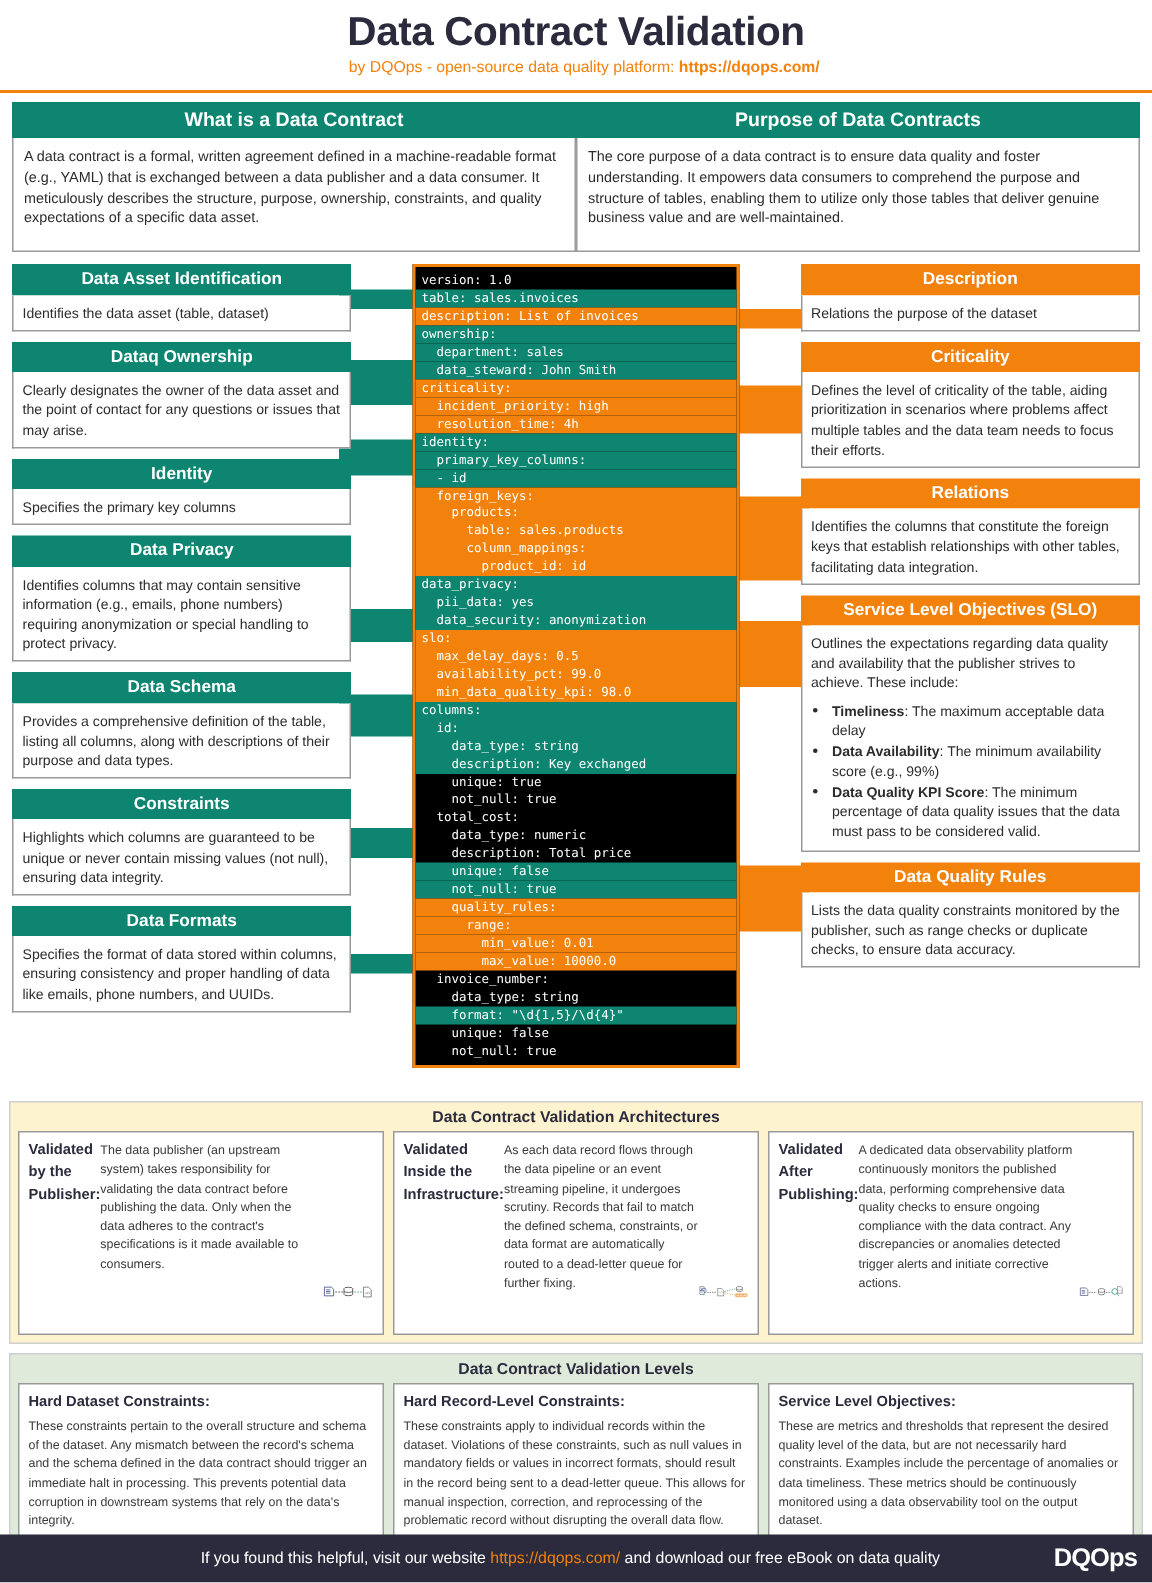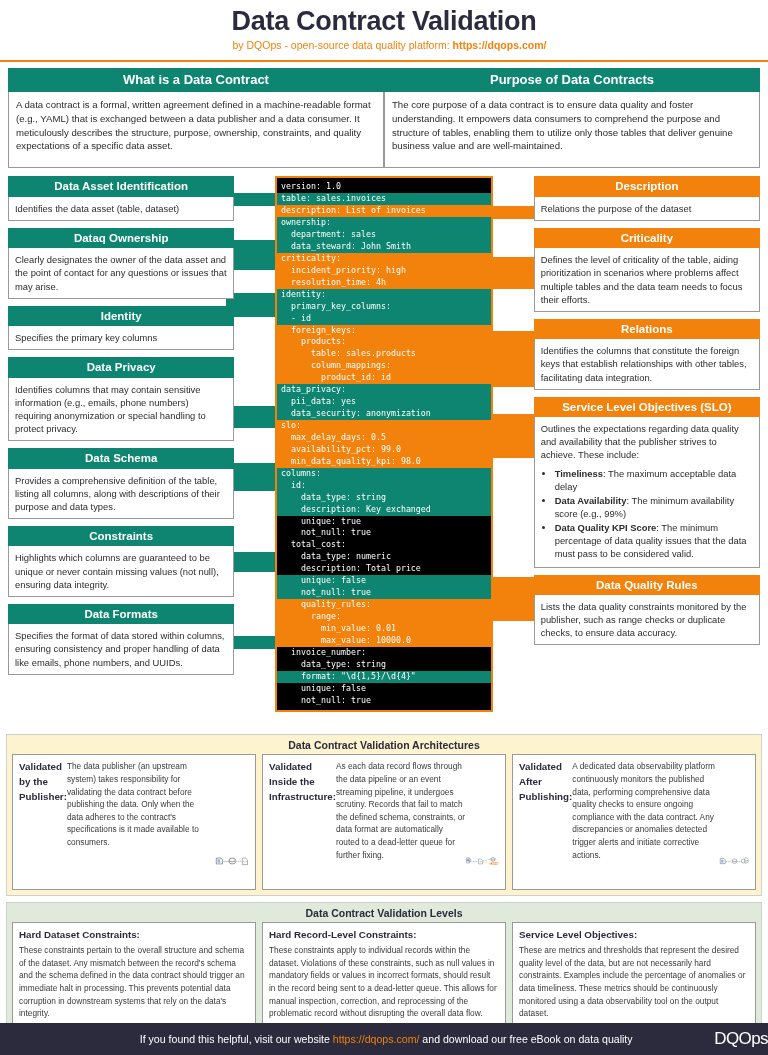--- a/index.html
+++ b/index.html
@@ -94,22 +94,22 @@
   
   .footer {
     position: absolute; bottom: 0; left: 0; right: 0;
     background: #2b2b3d; color: #ffffff;
     height: 32px; display: flex; align-items: center;
     justify-content: center; gap: 12px; font-size: 10.6px;
   }
   .footer .txt { flex: 1; text-align: center; padding-left: 70px;}
   .footer .url { color: #f2820c; }
   .logo {
-    font-weight: normal; font-size: 17px; letter-spacing: -0.6px;
-    padding-right: 0; display:flex; align-items:center;
+    font-weight: bold; font-size: 17px; letter-spacing: -0.6px;
+    padding-right: 10px; display:flex; align-items:center;
   }
 </style>
 </head>
 <body>
 
 <div class="header">
   <h1>Data Contract Validation</h1>
   <div class="byline">
     <span class="plain">by DQOps - open-source data quality platform: </span><span class="url">https://dqops.com/</span>
   </div>

